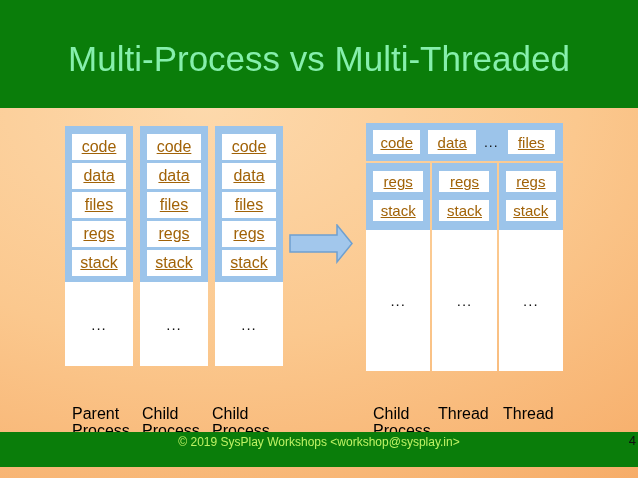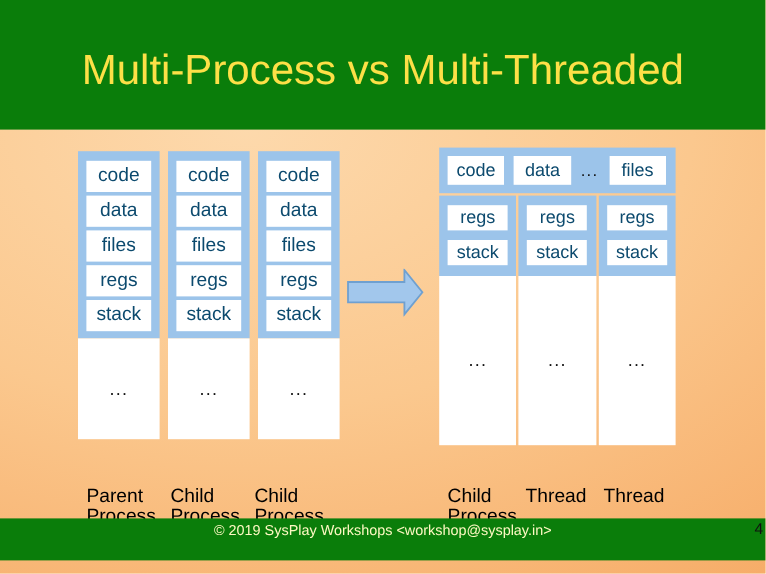--- a/index.html
+++ b/index.html
@@ -6,28 +6,28 @@
   .slide{
     position:relative;width:638px;height:478px;overflow:hidden;
     font-family:"Liberation Sans",sans-serif;
     background:radial-gradient(ellipse 130% 110% at 32% 22%, #fdd9ac 0%, #fbc археолог88e 45%, #f5a55e 100%);
     background:radial-gradient(ellipse 130% 110% at 32% 22%, #fdd9ac 0%, #fbc88e 45%, #f5a55e 100%);
   }
   .header{
     position:absolute;left:0;top:0;width:100%;height:108px;background:#0a7d0a;
     display:flex;align-items:center;justify-content:center;
   }
-  .title{color:#fde047;font-size:35px;padding-top:10px;letter-spacing:0px;text-align:right;}
+  .title{color:#86efac;font-size:35px;padding-top:10px;letter-spacing:0px;text-align:right;}
   
   .pcol{position:absolute;top:126px;width:68px;}
   .pcol-blue{background:#9cc4ea;padding-top:8px;height:148px;}
   .mem-box{
     width:54px;height:26px;margin:0 auto 3px auto;background:#ffffff;
     display:flex;align-items:center;justify-content:center;
-    font-size:16px;color:#0c4a6e;
+    font-size:16px;color:#a16207;text-decoration:underline;
   }
   .pcol-white{
     background:#ffffff;height:84px;display:flex;align-items:center;justify-content:center;
     font-size:15px;color:#111;letter-spacing:1px;
   }
   
   .dlabel{position:absolute;top:384px;font-size:16px;line-height:17px;color:#000;margin-top:21px;}
   
   .arrow{position:absolute;left:289px;top:224px;}
   
@@ -42,21 +42,21 @@
   .tcol{flex:1;display:flex;flex-direction:column;}
   .tcol-blue{background:#9cc4ea;padding-top:8px;height:59px;}
   .tcol .mem-box{width:50px;height:21px;margin:0 auto 8px auto;font-size:15px;}
   .tcol-white{
     flex:1;background:#ffffff;display:flex;align-items:center;justify-content:center;
     font-size:15px;color:#111;letter-spacing:1px;
   }
   
   .footer{
     position:absolute;left:0;top:432px;width:100%;height:35px;background:#0a7d0a;
-    color:#fef9c3;text-align:center;font-size:12px;line-height:13.5px;
+    color:#bef264;text-align:center;font-size:12px;line-height:13.5px;
     padding-top:4px;box-sizing:border-box;
   }
   .page-num{position:absolute;right:2px;top:433px;color:#111;font-size:13px;}
 </style>
 </head>
 <body>
 
 <div class="slide">
 
   <div class="header">

